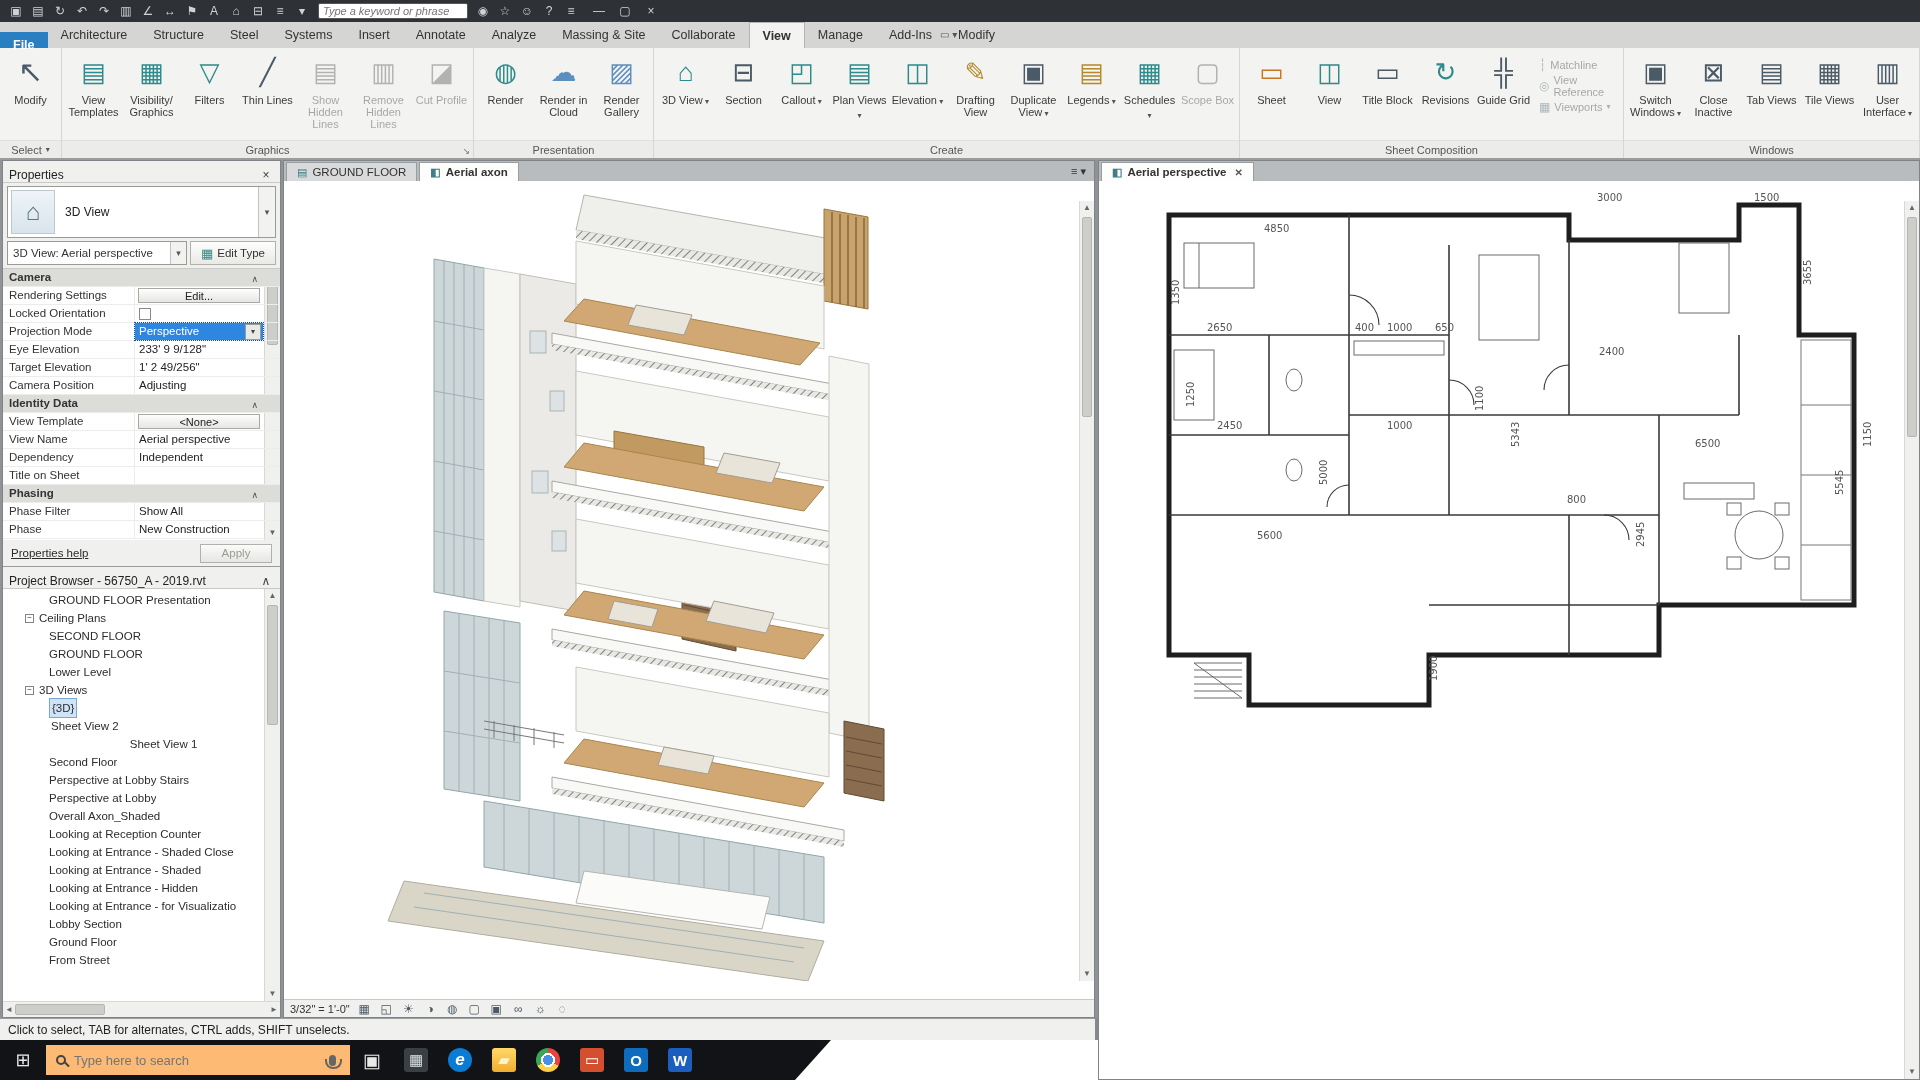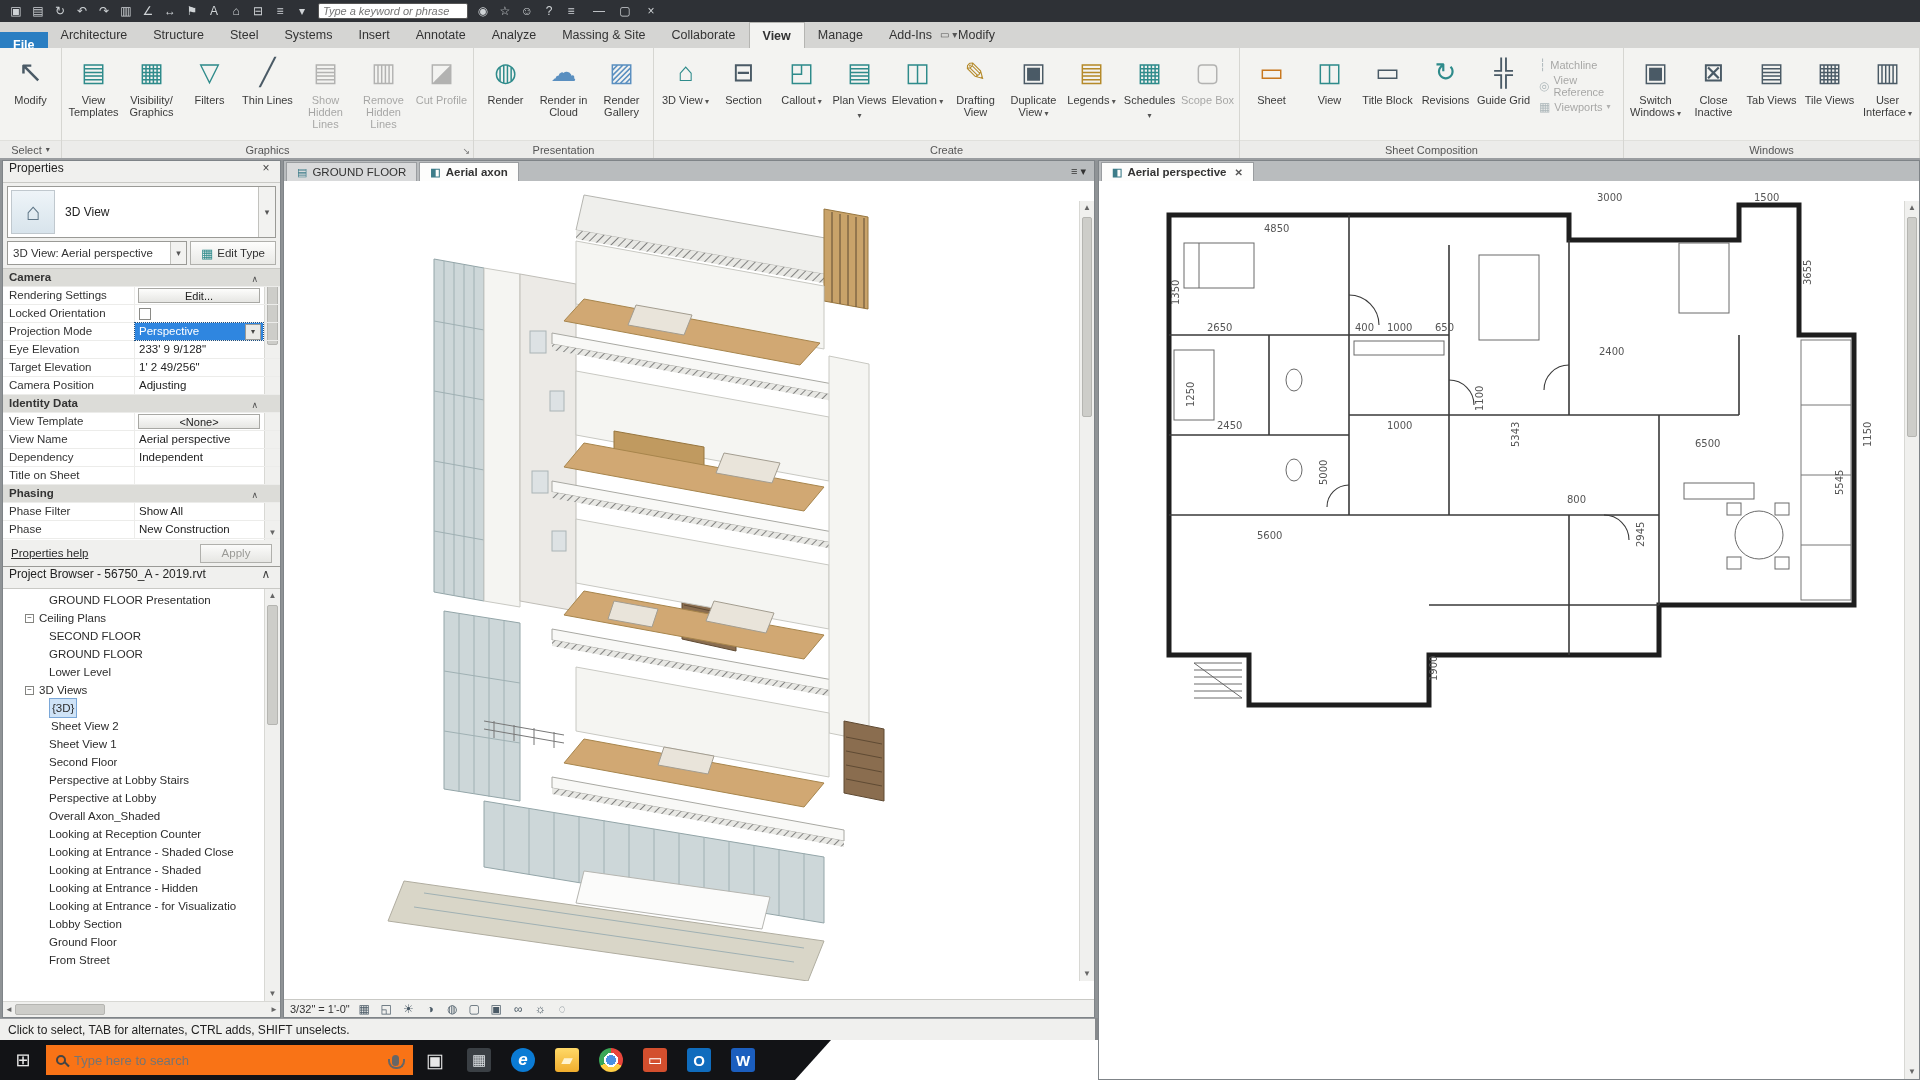--- a/index.html
+++ b/index.html
@@ -50,21 +50,21 @@
     font-size:11px; color:#565656; background:#ececea; border-top:1px solid #e0e0dc; position:relative; }
   .rpanel-launcher { position:absolute; right:3px; bottom:2px; font-size:9px; color:#777; }
 
   
   #workspace { position:absolute; left:0; top:160px; width:1920px; height:858px; background:#8f9396; }
 
   
   #left-panel { position:absolute; left:2px; top:160px; width:279px; height:858px; background:#f0f0ee;
     border:1px solid #7f8488; display:flex; flex-direction:column; z-index:5; }
   .pal-header { height:22px; background:#f0f0ee; border-bottom:1px solid #c9c9c5; display:flex;
-    align-items:flex-start; padding:0 6px; font-size:12px; color:#222; }
+    align-items:flex-end; padding:0 6px; font-size:12px; color:#222; }
   .pal-header .x { margin-left:auto; color:#444; width:16px; text-align:center; cursor:default; }
   #type-selector { height:52px; background:#fff; border:1px solid #9a9a96; margin:3px 4px;
     display:flex; align-items:center; position:relative; }
   #type-selector .house { width:44px; height:44px; margin-left:3px; background:linear-gradient(180deg,#eef4f8,#d8e4ec);
     border:1px solid #c0c8ce; display:flex; align-items:center; justify-content:center; font-size:24px; color:#5e7586; }
   #type-selector .tname { margin-left:10px; font-size:12px; color:#222; }
   #type-selector .dd { position:absolute; right:0; top:0; bottom:0; width:17px; border-left:1px solid #c2c2be;
     display:flex; align-items:center; justify-content:center; color:#555; font-size:9px; background:#f2f2f0; }
   #combo-row { display:flex; gap:3px; margin:0 4px 3px 4px; height:24px; }
   #inst-combo { flex:1; background:#fff; border:1px solid #9a9a96; display:flex; align-items:center;
@@ -175,21 +175,21 @@
 
   
   #statusbar { position:absolute; left:0; top:1018px; width:1095px; height:22px; background:#f0f0ee;
     border-top:1px solid #9a9da0; display:flex; align-items:center; padding:0 8px; font-size:12px; color:#222; z-index:3; }
 
   
   #taskbar { position:absolute; left:0; top:1040px; width:1920px; height:40px; background:#121316;
     display:flex; align-items:center; z-index:2; }
   #start-btn { width:46px; height:40px; display:flex; align-items:center; justify-content:center;
     color:#e8e8e8; font-size:18px; }
-  #tb-search { width:367px; height:30px; background:#f97316; display:flex; align-items:center; gap:8px; padding:0 10px; }
+  #tb-search { width:304px; height:30px; background:#fdba74; display:flex; align-items:center; gap:8px; padding:0 10px; }
   .mag { width:10px; height:10px; border:2px solid #444; border-radius:50%; position:relative; flex:none; }
   .mag::after { content:""; position:absolute; width:7px; height:2px; background:#444;
     transform:rotate(45deg); right:-6px; bottom:-2px; }
   #tb-search input { flex:1; border:none; outline:none; font-size:13px; color:#444; background:transparent;
     font-family:"Liberation Sans",sans-serif; }
   .mic { width:7px; height:11px; background:#666; border-radius:4px; position:relative; flex:none; margin-right:4px; }
   .mic::after { content:""; position:absolute; left:-4px; top:4px; width:13px; height:8px;
     border:2px solid #666; border-top:none; border-radius:0 0 8px 8px; }
   .tapp { width:44px; height:40px; display:flex; align-items:center; justify-content:center; }
   .tglyph { width:24px; height:24px; display:flex; align-items:center; justify-content:center;
@@ -651,21 +651,21 @@
         <div class="titem sel" style="padding-left: 46px;">
 
           <span class="tlabel">{3D}</span>
         </div>
 
         <div class="titem" style="padding-left: 48px;">
 
           <span class="tlabel">Sheet View 2</span>
         </div>
 
-        <div class="titem" style="padding-left: 46px;">
+        <div class="titem" style="padding-left: 62px; justify-content: center;">
 
           <span class="tlabel">Sheet View 1</span>
         </div>
 
         <div class="titem" style="padding-left: 46px;">
 
           <span class="tlabel">Second Floor</span>
         </div>
 
         <div class="titem" style="padding-left: 46px;">

